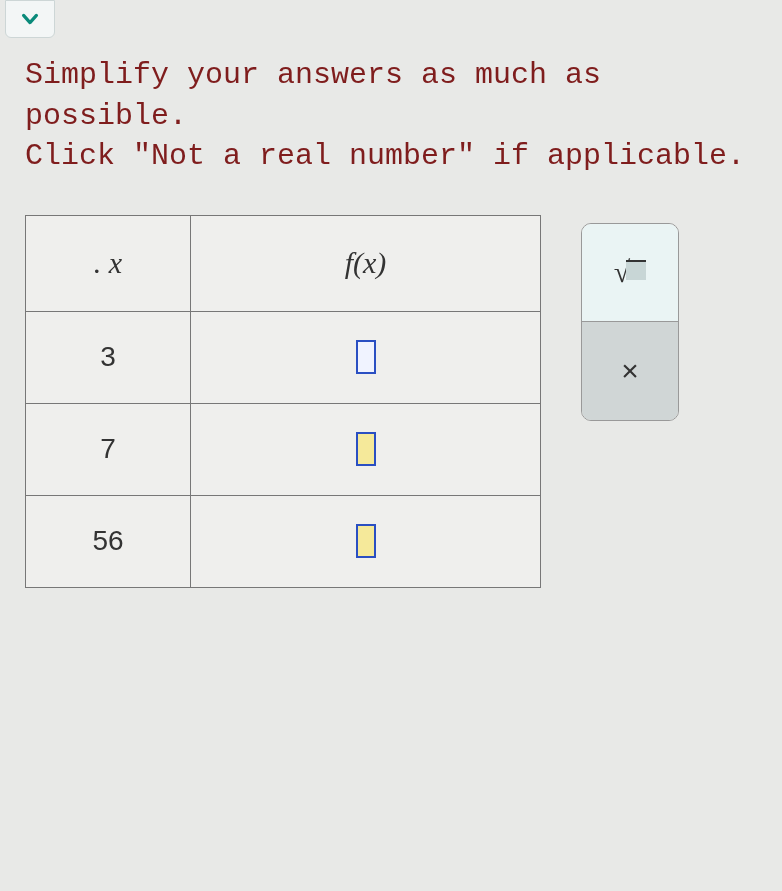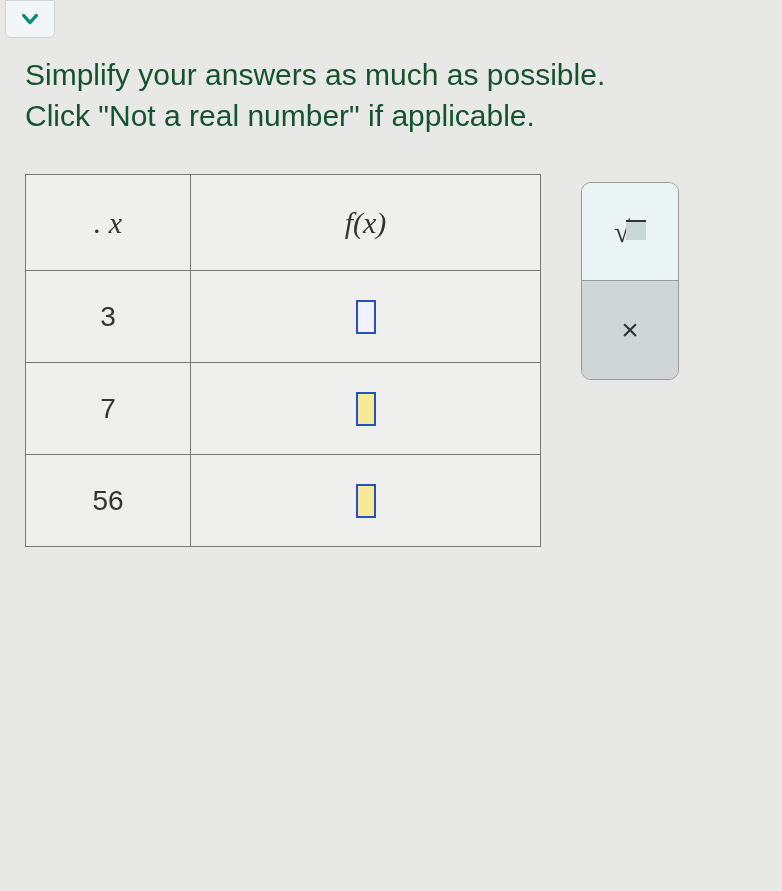--- a/index.html
+++ b/index.html
@@ -67,23 +67,24 @@
     }
     .radicand {
       display: inline-block;
       border-top: 2px solid #222;
       padding: 0 4px;
       line-height: 1.1;
       margin-left: -5px;
     }
     .instruction2 {
       font-size: 30px;
-      color: #14532d;
+      color: #7f1d1d;
       line-height: 1.35;
       margin-bottom: 38px;
+      font-family: Liberation Mono, monospace;
     }
     .main-row {
       display: flex;
       align-items: flex-start;
       gap: 40px;
     }
     .ftable {
       border-collapse: collapse;
       background: #efefed;
     }

